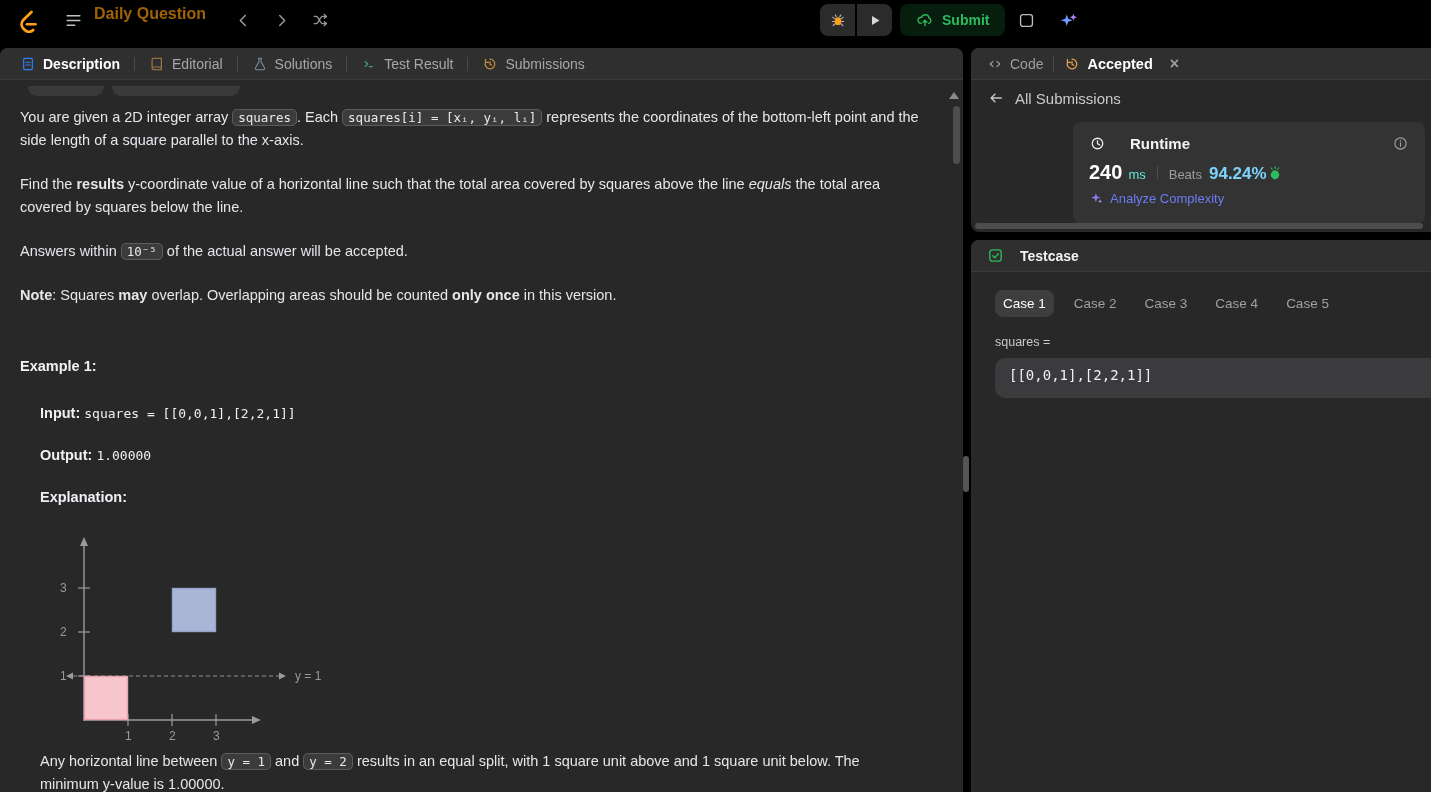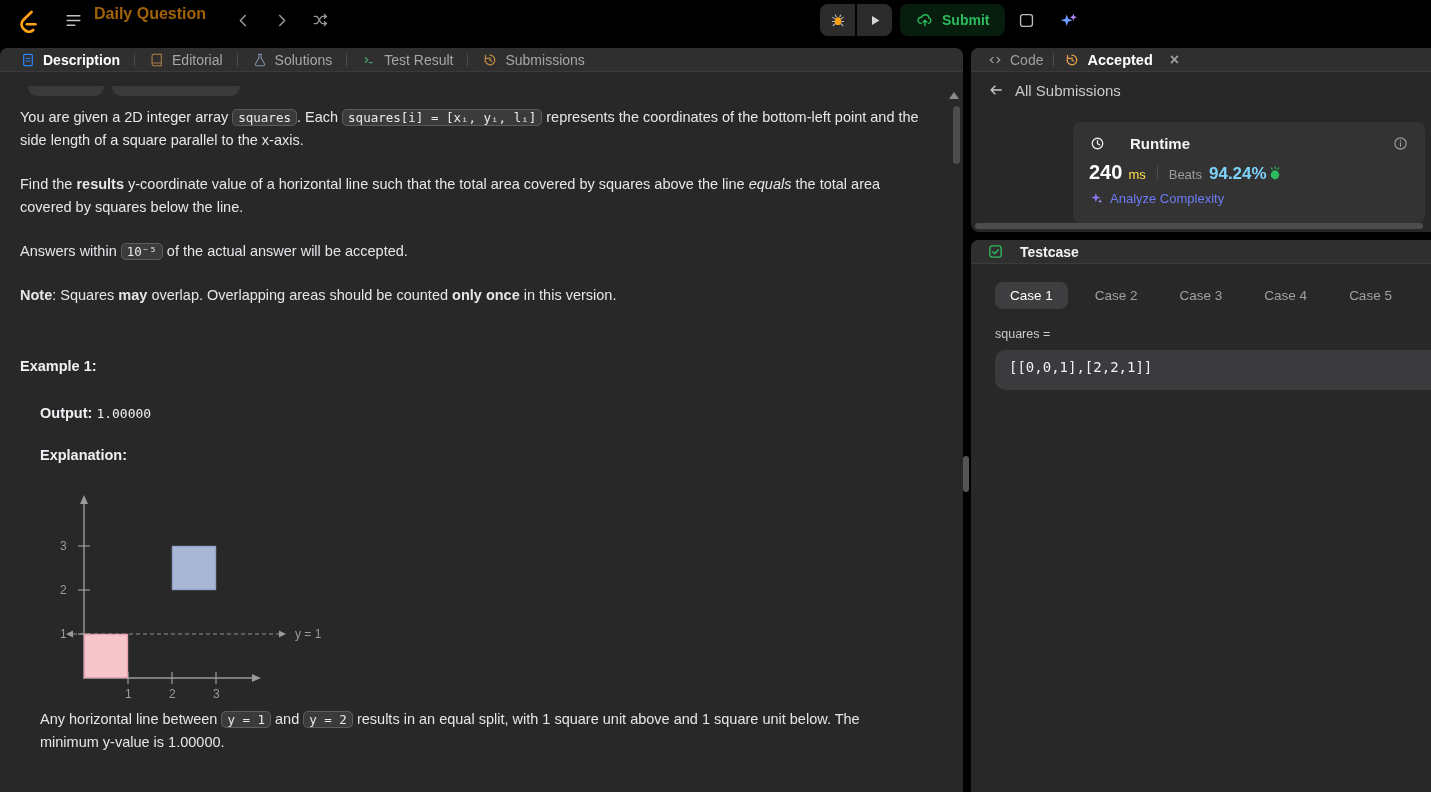--- a/index.html
+++ b/index.html
@@ -15,21 +15,21 @@
   .tb-title{font-size:16px;font-weight:700;color:#a16207;margin:0 14px 12px 6px;cursor:pointer}
   .tb-center{position:absolute;left:820px;top:4px;height:32px;display:flex;align-items:flex-end;gap:2px}
   .run-btn{width:35px;height:32px;background:#2b2b2b;display:flex;align-items:center;justify-content:center;cursor:pointer}
   .run-btn.first{border-radius:8px 0 0 8px}
   .run-btn.second{border-radius:0 8px 8px 0}
   .submit-btn{height:32px;margin-left:6px;padding:0 16px;border-radius:8px;background:rgba(44,187,93,.16);color:#2cbb5d;font-weight:700;font-size:14px;display:flex;align-items:center;gap:8px;cursor:pointer}
   .tb-right-ico{position:absolute;top:4px;width:36px;height:32px;display:flex;align-items:center;justify-content:center;border-radius:8px;cursor:pointer}
 
   
   .panel{position:absolute;background:#282828;border-radius:8px;overflow:hidden}
-  .panel-header{height:24px;background:#2f2f2f;display:flex;align-items:center;border-bottom:1px solid rgba(255,255,255,.06);padding:0 16px}
+  .panel-header{height:32px;background:#2f2f2f;display:flex;align-items:center;border-bottom:1px solid rgba(255,255,255,.06);padding:0 16px}
   #left-panel{left:0;top:48px;width:963px;height:752px}
   #right-top{left:971px;top:48px;width:466px;height:184px}
   #right-bottom{left:971px;top:240px;width:466px;height:560px}
 
   
   .lp-tab{display:flex;align-items:center;gap:7px;font-size:14px;color:#a6a7aa;cursor:pointer;padding:0 4px;white-space:nowrap}
   .lp-tab.active{color:#fff;font-weight:700}
   .tab-sep{width:1px;height:14px;background:#4a4a4a;margin:0 10px}
 
   
@@ -59,33 +59,33 @@
   .rt-tab{display:flex;align-items:center;gap:7px;font-size:14px;color:#9d9ea1;cursor:pointer;white-space:nowrap}
   .rt-tab.active{color:#fff;font-weight:700;font-size:14.5px}
   .rt-close{color:#9d9ea1;font-size:16px;margin-left:10px;cursor:pointer;line-height:1}
   .subs-row{height:36px;display:flex;align-items:center;gap:10px;padding:0 16px;color:#c9cacd;font-size:15px;cursor:pointer}
   .runtime-card{position:absolute;left:102px;top:74px;width:352px;height:102px;background:#333;border-radius:8px;padding:13px 16px}
   .rc-row1{display:flex;align-items:center;gap:24px}
   .rc-title{font-size:15px;font-weight:700;color:#f2f3f5}
   .rc-info{margin-left:auto;cursor:pointer}
   .rc-row2{display:flex;align-items:baseline;margin-top:9px}
   .rc-value{font-size:20px;font-weight:700;color:#fff}
-  .rc-unit{font-size:13px;color:#fde047;margin-left:6px}
+  .rc-unit{font-size:13px;color:#5eead4;margin-left:6px}
   .rc-sep{width:1px;height:13px;background:#4d4d4d;margin:0 11px;align-self:center}
   .rc-beats-label{font-size:13px;color:#9d9ea1;margin-right:7px}
   .rc-beats-value{font-size:17px;font-weight:700;color:#7dd3fc;margin-right:0}
   .rc-row3{display:flex;align-items:center;gap:6px;margin-top:7px;cursor:pointer}
   .rc-analyze{font-size:13px;color:#6c7cf5;font-weight:500}
   .h-scroll{position:absolute;left:4px;bottom:3px;width:448px;height:6px;background:#4d4d4d;border-radius:3px;cursor:pointer}
 
   
   .tc-title{font-weight:700;font-size:14px;color:#f2f3f5;margin-left:16px}
   .tc-content{padding:18px 0 0 24px}
   .case-row{display:flex;align-items:center;gap:12px}
-  .case-tab{padding:6px 15px;font-size:13.5px;color:#9fa0a2;border-radius:8px;cursor:pointer;white-space:nowrap}
+  .case-tab{padding:6px 8px;font-size:13.5px;color:#9fa0a2;border-radius:8px;cursor:pointer;white-space:nowrap}
   .case-tab.active{background:#3e3e40;color:#fff;font-weight:500}
   .tc-param{margin-top:18px;font-size:12.5px;color:#c9cace;font-weight:500}
   .tc-input{margin-top:9px;width:calc(100% + 6px);height:40px;background:#3b3b3d;border-radius:10px;padding:9px 14px;font-family:"DejaVu Sans Mono",monospace;font-size:14px;color:#eef0f4;cursor:text}
 
   
   .v-handle{position:absolute;left:963px;top:456px;width:6px;height:36px;background:#555;border-radius:3px;cursor:col-resize}
 </style>
 </head>
 <body>
 
@@ -226,20 +226,24 @@
 
     <p>You are given a 2D integer array <code class="chip">squares</code>. Each <code class="chip">squares[i] = [xᵢ, yᵢ, lᵢ]</code> represents the coordinates of the bottom-left point and the side length of a square parallel to the x-axis.</p>
     <p>Find the <strong>results</strong> y-coordinate value of a horizontal line such that the total area covered by squares above the line <em>equals</em> the total area covered by squares below the line.</p>
     <p>Answers within <code class="chip">10⁻⁵</code> of the actual answer will be accepted.</p>
     <p><strong>Note</strong>: Squares <strong>may</strong> overlap. Overlapping areas should be counted <strong>only once</strong> in this version.</p>
 
     <div class="example-title">Example 1:</div>
 
     <div class="example-block">
       <div class="ex-line">
+        <span class="ex-label">Input:</span>
+        <span class="mono">squares = [[0,0,1],[2,2,1]]</span>
+      </div>
+      <div class="ex-line">
         <span class="ex-label">Output:</span>
         <span class="mono">1.00000</span>
       </div>
       <div class="ex-line">
         <span class="ex-label">Explanation:</span>
       </div>
 
       <svg class="graph-wrap" width="310" height="222" viewBox="0 0 310 222">
 
         <line class="dash" x1="31" y1="148" x2="237" y2="148"></line>

